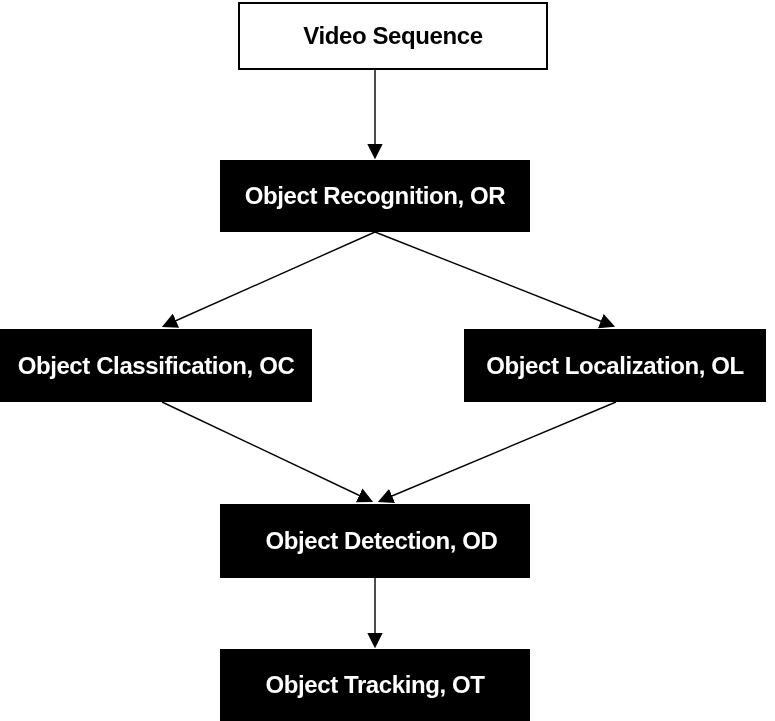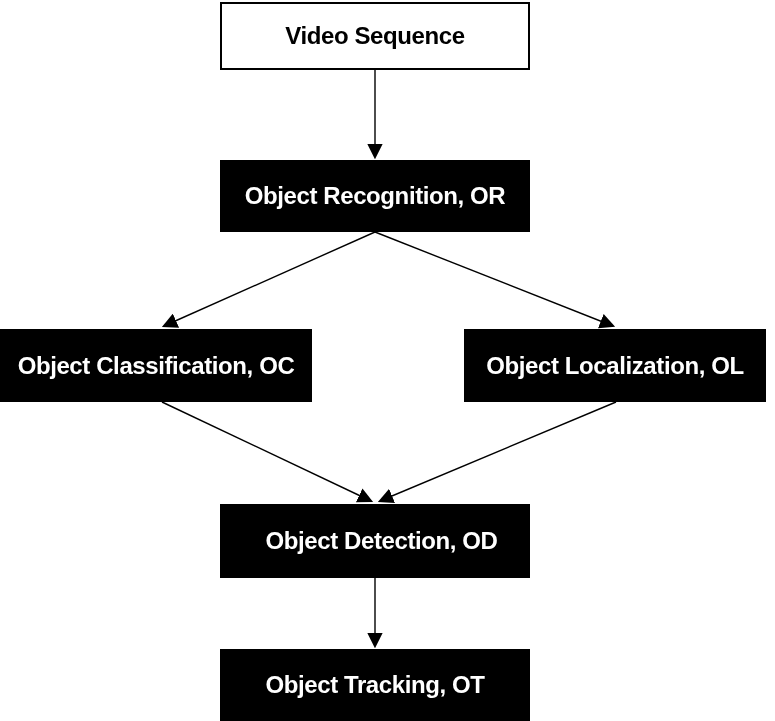--- a/index.html
+++ b/index.html
@@ -36,21 +36,21 @@
   }
   .node.dark {
     background: #000000;
     color: #ffffff;
   }
   .node.light {
     background: #ffffff;
     color: #000000;
     border: 2px solid #000000;
   }
-  .n-video-sequence        { left: 220px; top: 2px;   width: 310px; height: 68px; }
+  .n-video-sequence        { left: 238px; top: 2px;   width: 310px; height: 68px; }
   .n-object-recognition    { left: 220px; top: 160px; width: 310px; height: 72px; justify-content: center; }
   .n-object-classification { left: 0px;   top: 329px; width: 312px; height: 73px; }
   .n-object-localization   { left: 464px; top: 329px; width: 302px; height: 73px; }
   .n-object-detection      { left: 220px; top: 504px; width: 310px; height: 74px; padding-left: 13px; }
   .n-object-tracking       { left: 220px; top: 649px; width: 310px; height: 72px; align-items: center; }
   .edge {
     stroke: #000000;
     stroke-width: 1.4;
     fill: none;
   }

